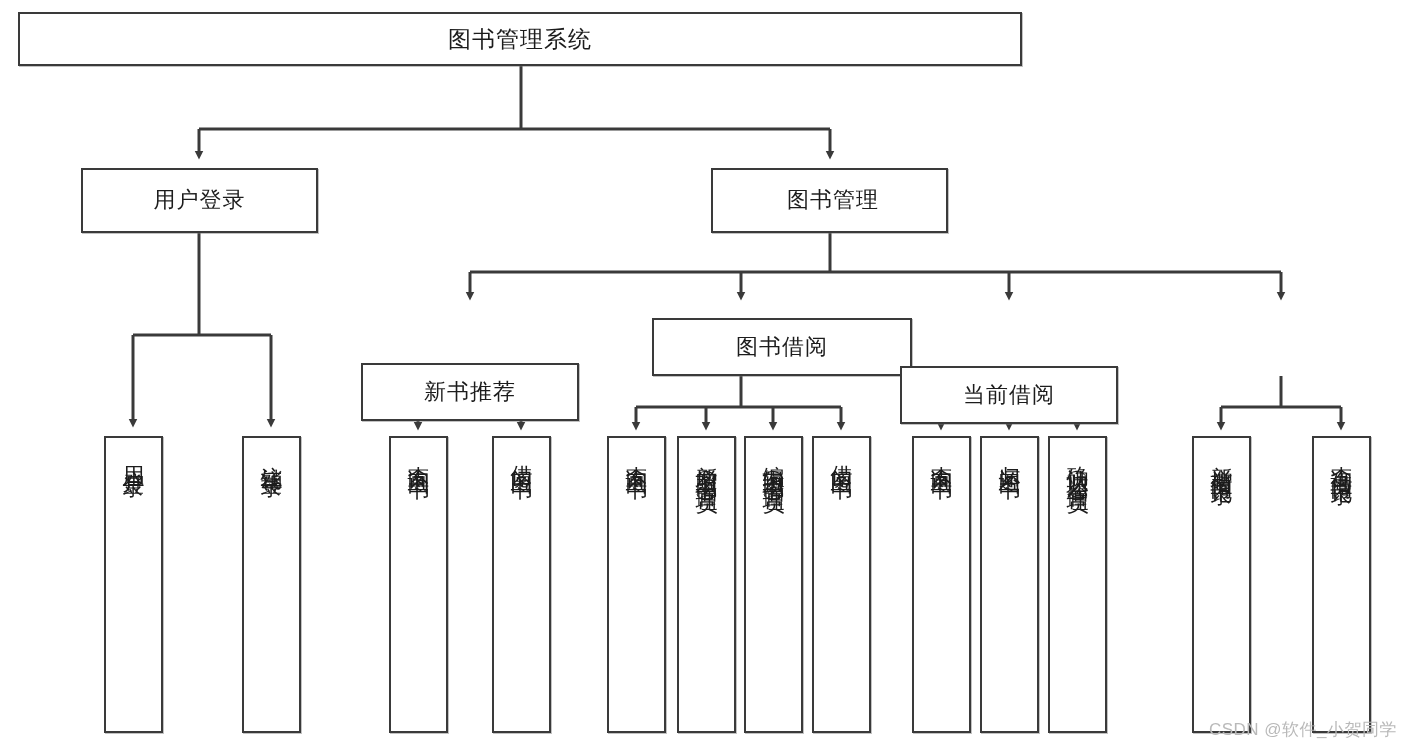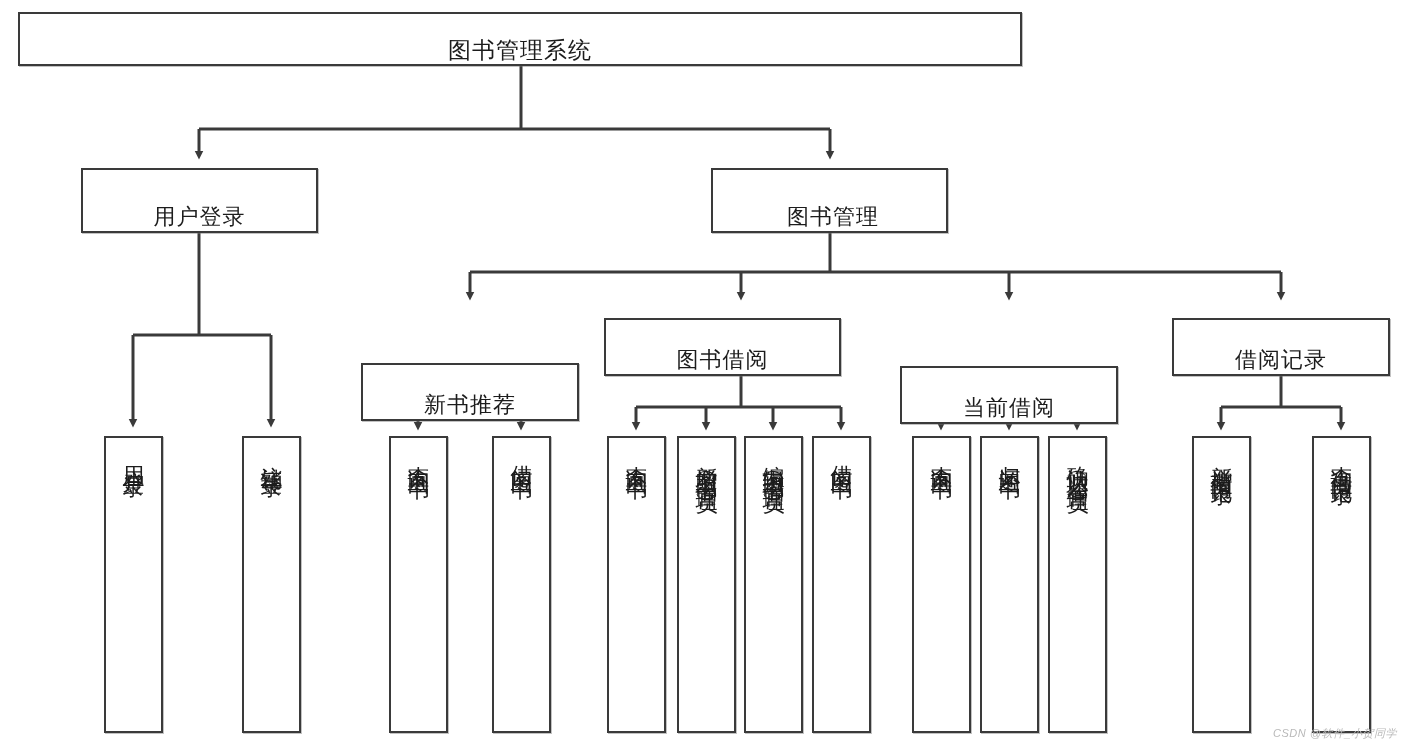--- a/index.html
+++ b/index.html
@@ -24,21 +24,21 @@
     width: 1405px;
     height: 747px;
     pointer-events: none;
   }
   .node {
     position: absolute;
     box-sizing: border-box;
     border: 2px solid #3a3a3a;
     background: #ffffff;
     display: flex;
-    align-items: flex-end;
+    align-items: center;
     justify-content: center;
     color: #1c1c1c;
     box-shadow: 1px 1px 0 rgba(120,120,120,0.45);
   }
   .node-label {
     display: block;
     text-align: center;
     line-height: 1.22;
     letter-spacing: 1px;
   }
@@ -57,25 +57,24 @@
     text-orientation: upright;
     font-size: 22px;
     letter-spacing: 4px;
     line-height: 1;
     white-space: nowrap;
   }
   #watermark {
     position: absolute;
     right: 8px;
     bottom: 6px;
-    font-size: 11px;
+    font-size: 17px;
     color: #b9b9b9;
     letter-spacing: 0.5px;
     white-space: nowrap;
-    font-style: italic;
   }
 </style>
 </head>
 <body>
 
 <div id="diagram-canvas">
 
   <svg id="edge-layer" viewBox="0 0 1405 747" width="1405" height="747" aria-hidden="true">
     <defs>
       <marker id="arrow" markerWidth="11" markerHeight="11" refX="1.5" refY="4.5" orient="auto" markerUnits="userSpaceOnUse">
@@ -137,31 +136,28 @@
   </div>
 
   <div class="node node-branch" style="left:711px; top:168px; width:237px; height:65px;padding-left:7px;">
     <span class="node-label">图书管理</span>
   </div>
 
   <div class="node node-branch" style="left:361px; top:318px; width:218px; height:58px;margin-top:45px;">
     <span class="node-label">新书推荐</span>
   </div>
 
-  <div class="node node-branch" style="left:604px; top:318px; width:237px; height:58px;">
+  <div class="node node-branch" style="left:652px; top:318px; width:260px; height:58px;">
     <span class="node-label">图书借阅</span>
   </div>
 
   <div class="node node-branch" style="left:900px; top:318px; width:218px; height:58px;margin-top:48px;">
     <span class="node-label">当前借阅</span>
   </div>
 
-  <div class="node node-branch" style="left:1172px; top:318px; width:218px; height:58px;">
-    <span class="node-label">借阅记录</span>
-  </div>
 
   <div class="node node-leaf" style="left:104px; top:436px; width:59px; height:297px;">
     <span class="node-label">用户登录</span>
   </div>
 
   <div class="node node-leaf" style="left:242px; top:436px; width:59px; height:297px;">
     <span class="node-label">注销登录</span>
   </div>
 
   <div class="node node-leaf" style="left:389px; top:436px; width:59px; height:297px;">

